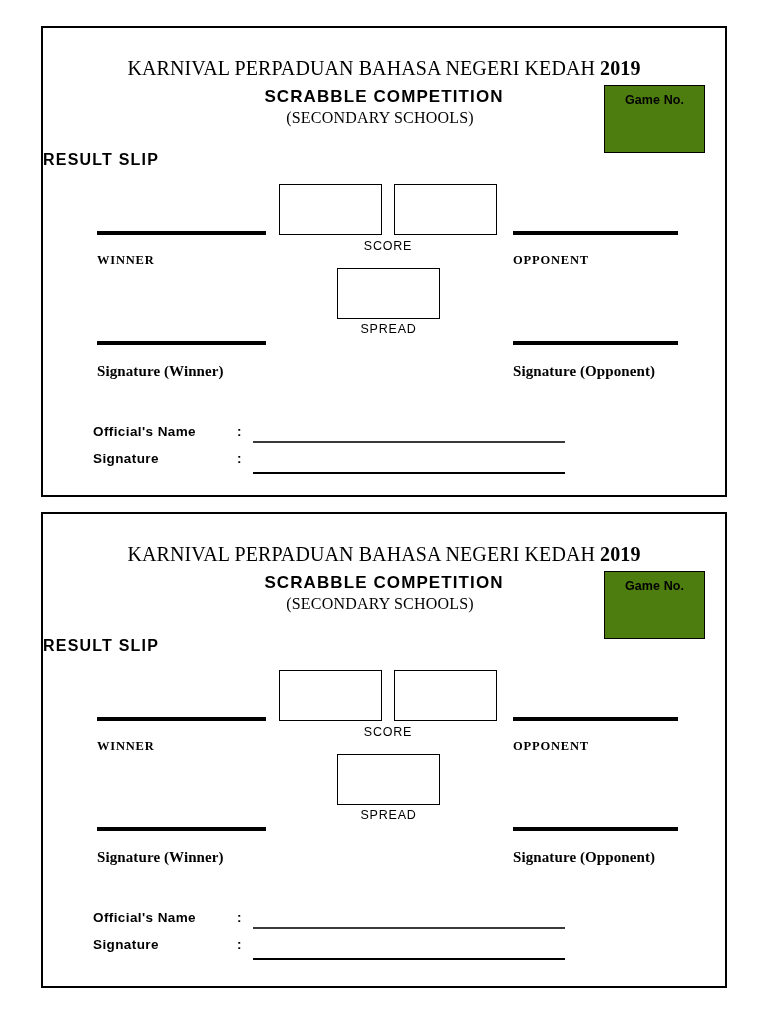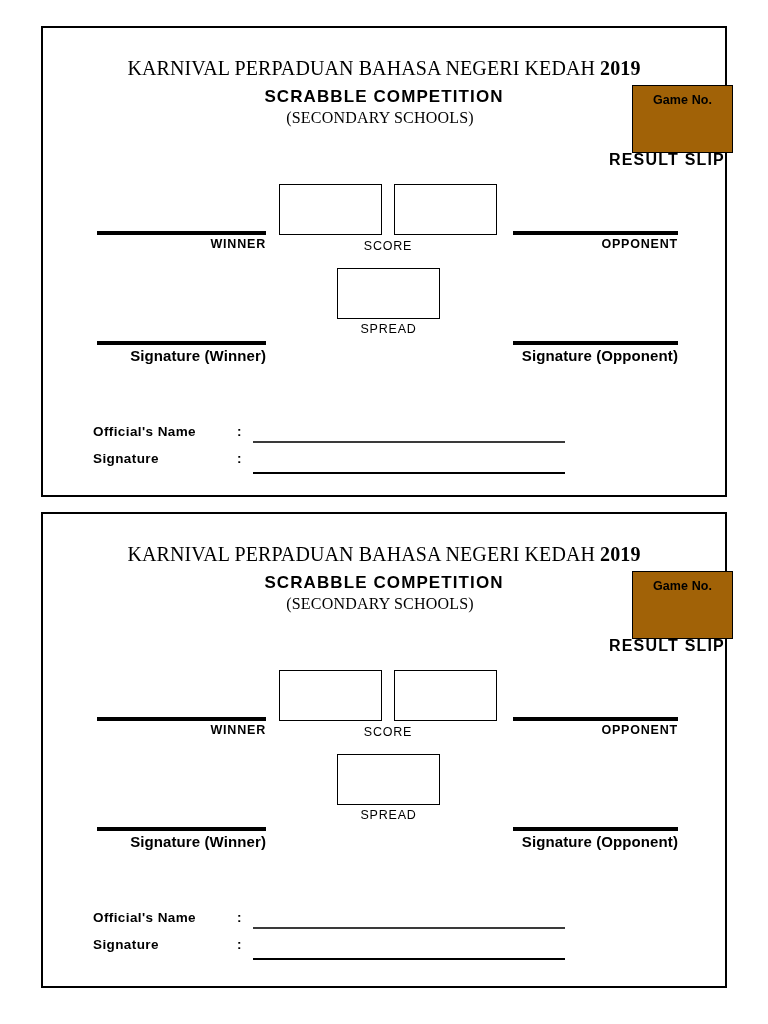--- a/index.html
+++ b/index.html
@@ -66,36 +66,35 @@
     text-align: center;
     font-family: "Liberation Serif", serif;
     font-size: 16px;
     letter-spacing: 0.2px;
     color: #000;
   }
 
   .title-slip {
     position: absolute;
     left: 0; right: 0;
-    text-align: right;
+    text-align: left;
     font-family: "Liberation Sans", sans-serif;
     font-weight: bold;
     font-size: 16px;
     letter-spacing: 1.2px;
     color: #000;
   }
 
   
   .game-no-box {
     position: absolute;
     width: 101px;
     height: 68px;
     border: 1.5px solid #000;
-    background: #a16207;
-    margin-left: 28px;
+    background: #4d7c0f;
   }
   .game-no-label {
     display: block;
     text-align: center;
     font-family: "Liberation Sans", sans-serif;
     font-weight: bold;
     font-size: 12.5px;
     color: #000;
     padding-top: 7px;
     letter-spacing: 0.1px;
@@ -103,28 +102,29 @@
 
   
   .rule-field { position: absolute; }
   .rule-line {
     width: 100%;
     height: 4px;
     background: #000;
   }
   .rule-label {
     display: block;
-    text-align: right;
-    font-family: Liberation Sans, sans-serif;
+    text-align: left;
+    font-family: Liberation Serif, serif;
     font-weight: bold;
     font-size: 12.5px;
     letter-spacing: 0.8px;
     color: #000;
     padding-top: 2px;
     white-space: nowrap;
+    margin-top: 16px;
   }
   .rule-label.sig {
     letter-spacing: 0.1px;
     font-size: 15px;
   }
 
   
   .entry-box {
     position: absolute;
     border: 1.5px solid #000;

